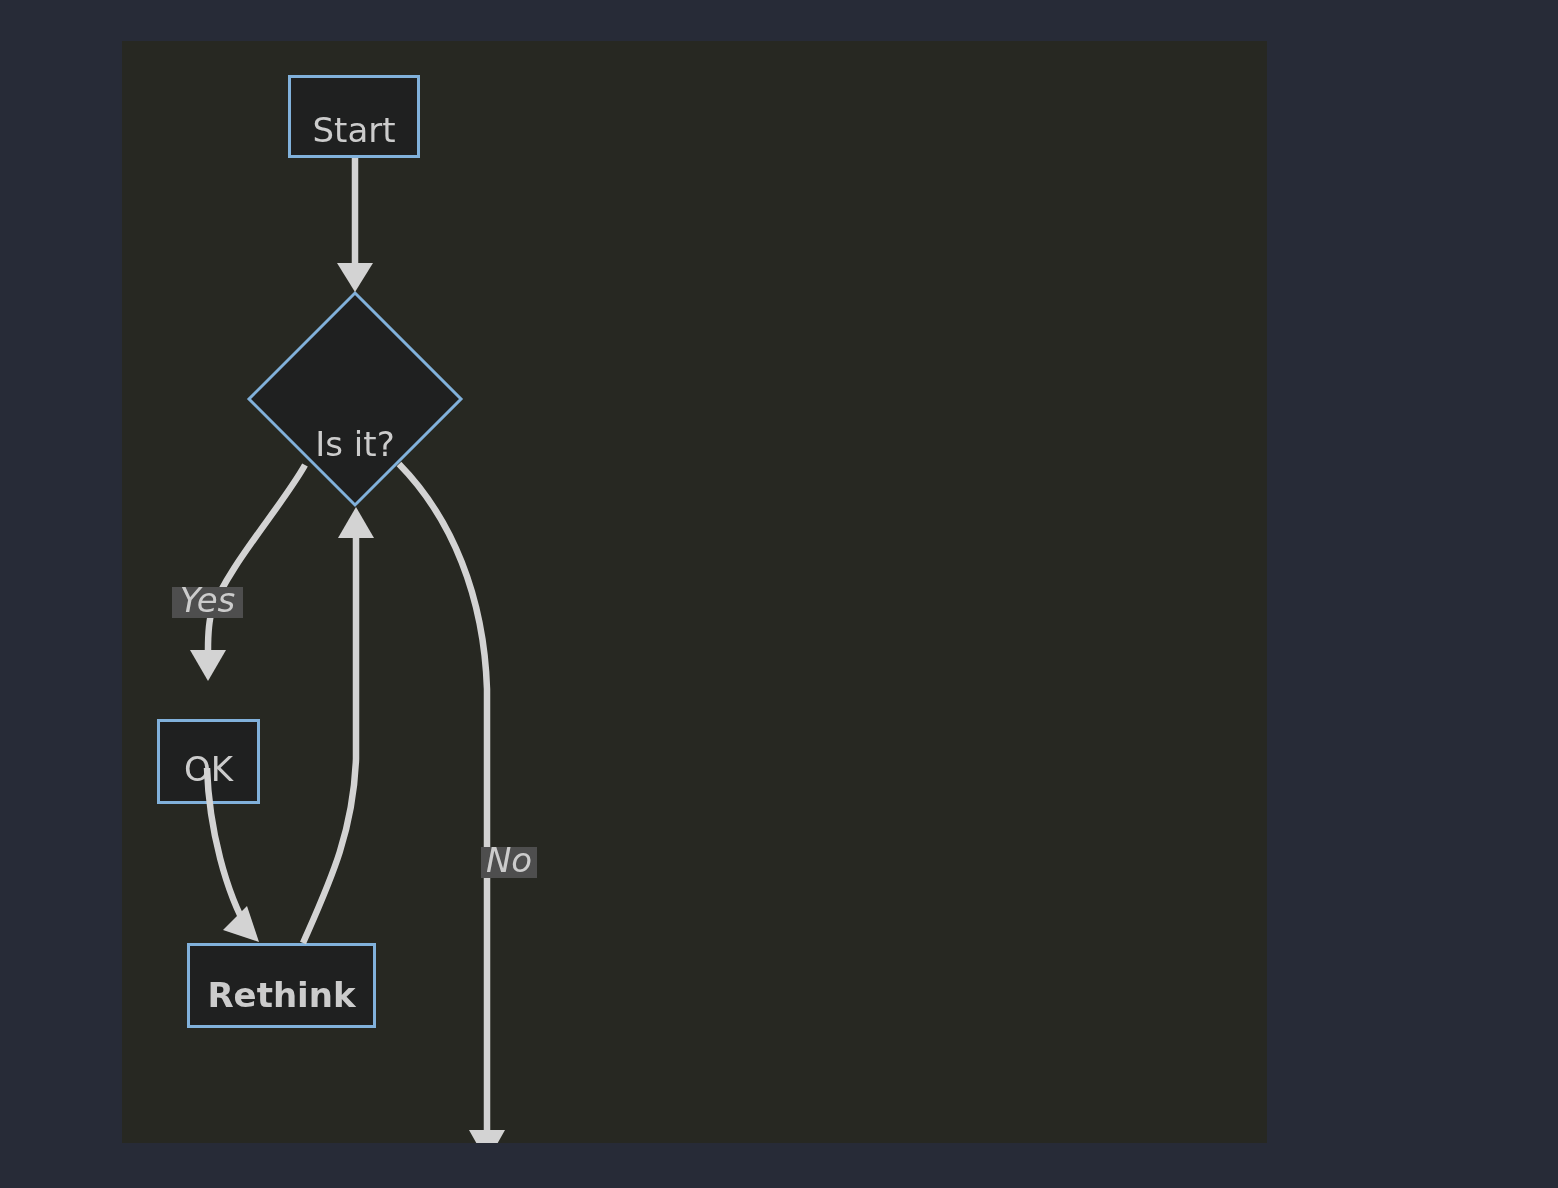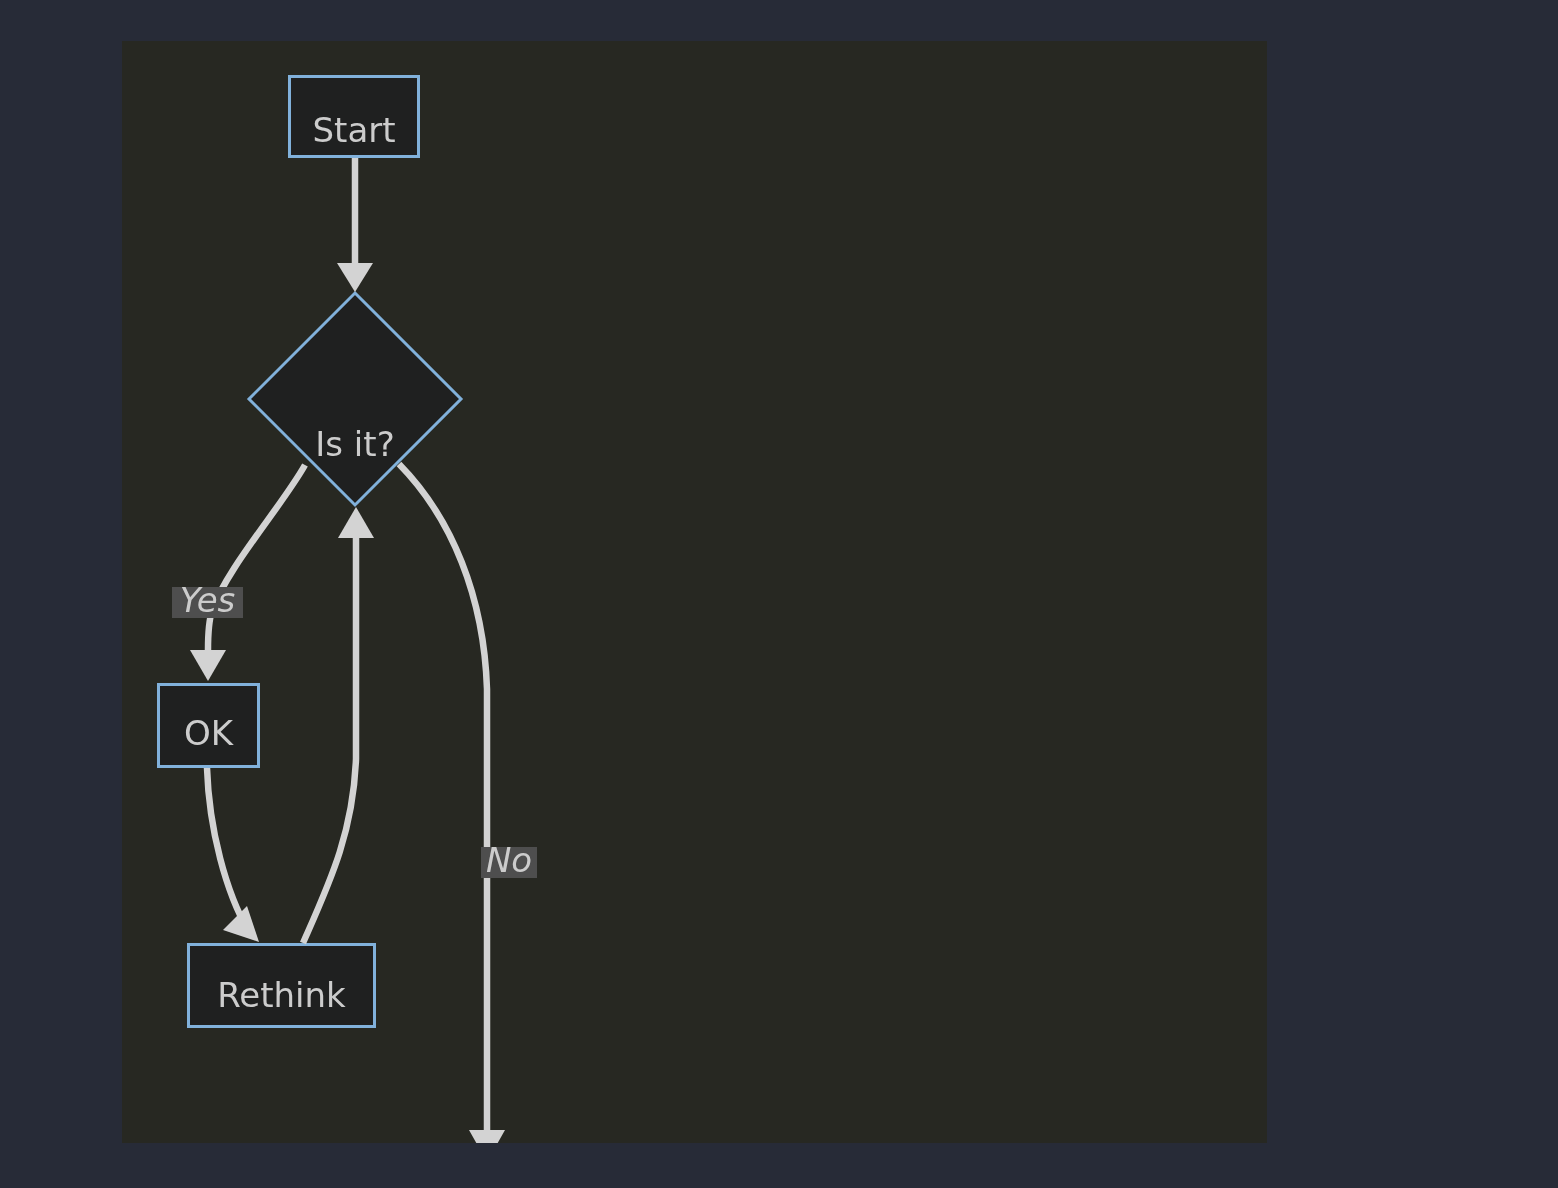--- a/index.html
+++ b/index.html
@@ -96,25 +96,25 @@
 </head>
 <body>
 
 <div class="canvas">
   <div class="panel">
 
     <div class="node" style="left:166px; top:34px; width:132px; height:83px;">
       <div class="node-label" style="top:32px;">Start</div>
     </div>
 
-    <div class="node" style="left:35px; top:642px; width:103px; height:85px;">
+    <div class="node" style="left:35px; top:678px; width:103px; height:85px;">
       <div class="node-label" style="top:27px;">OK</div>
     </div>
 
-    <div class="node" style="left:65px; top:902px; width:189px; height:85px;">
+    <div class="node" style="left:65px; top:902px; width:189px; height:85px;font-weight:bold;">
       <div class="node-label" style="top:29px;">Rethink</div>
     </div>
 
     <div class="free-label" style="left:143px; top:347px; width:180px;margin-top:36px;">Is it?</div>
 
     <svg class="edges-svg" viewBox="0 0 1436 1102">
 
       <polygon class="diamond-shape" points="233,252 339,358 233,464 127,358"></polygon>
 
       <path class="edge" d="M233,117 L233,223"></path>

